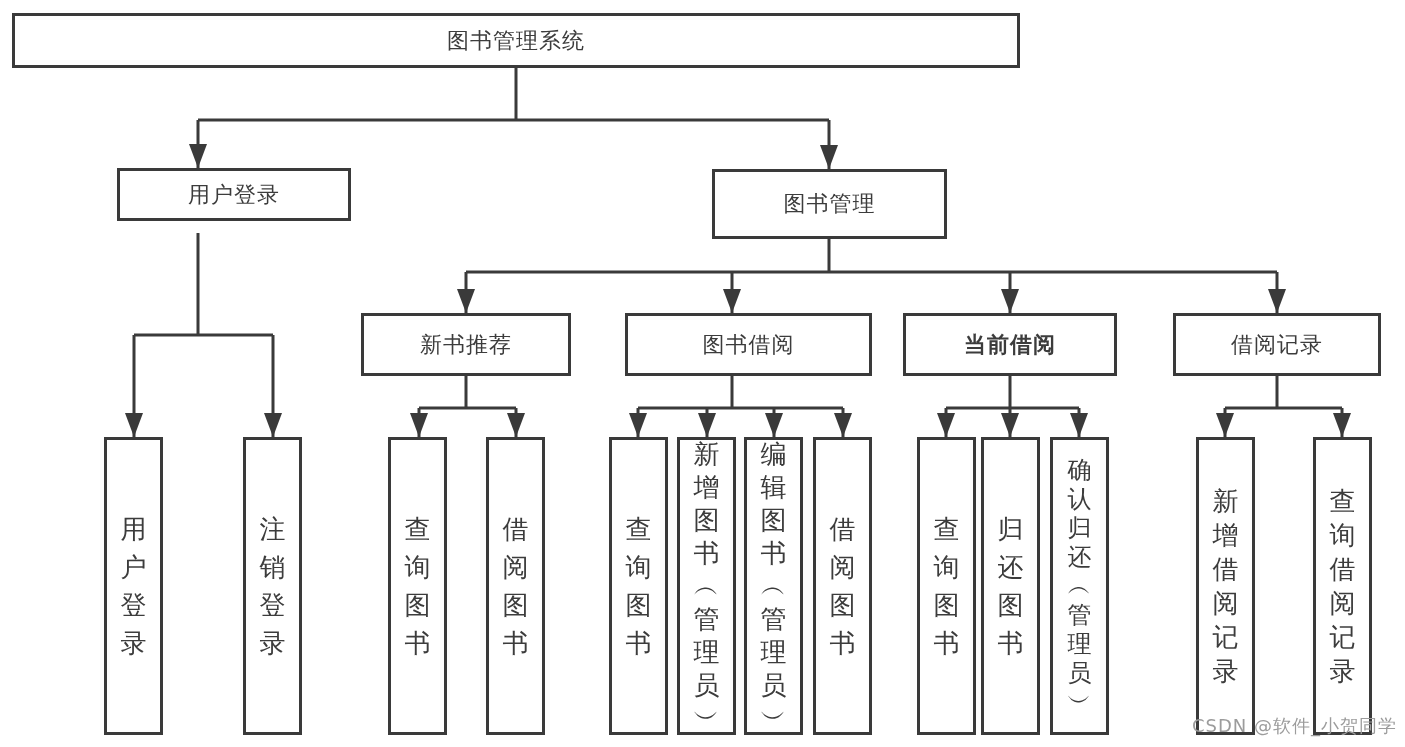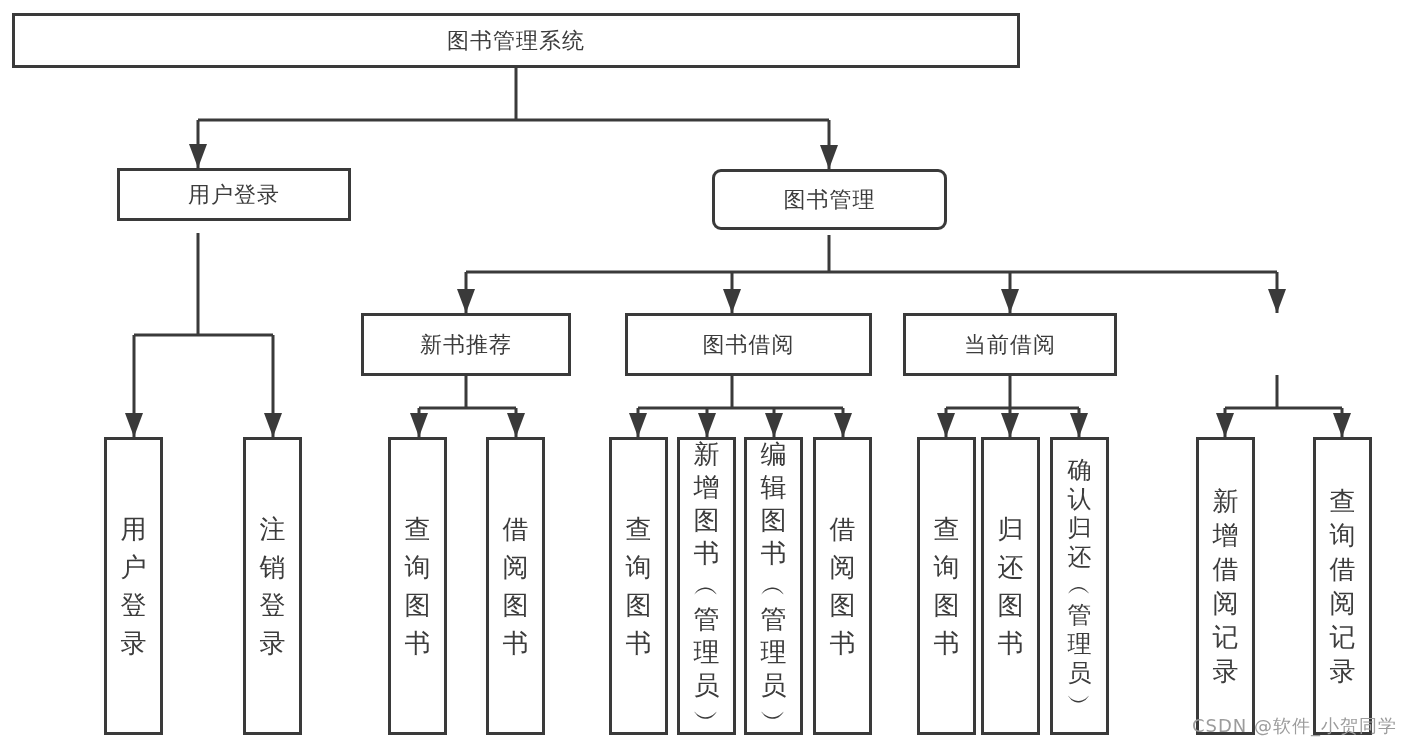--- a/index.html
+++ b/index.html
@@ -80,25 +80,26 @@
     <polygon points="1070,413 1088,413 1079,437"></polygon>
 
     <path d="M1277 375 V408 M1225 408 H1342 M1225 408 V437 M1342 408 V437"></path>
     <polygon points="1216,413 1234,413 1225,437"></polygon>
     <polygon points="1333,413 1351,413 1342,437"></polygon>
   </svg>
 
   <div class="hbox" style="left:12px;top:13px;width:1008px;height:55px;">图书管理系统</div>
 
   <div class="hbox" style="left:81px;top:168px;width:234px;height:53px;margin-left:36px;">用户登录</div>
-  <div class="hbox" style="left:712px;top:169px;width:235px;height:61px;border-radius:9px;">图书管理</div>
+  <div class="hbox" style="left:712px;top:169px;width:235px;height:70px;">图书管理</div>
 
   <div class="hbox" style="left:361px;top:313px;width:210px;height:63px;">新书推荐</div>
   <div class="hbox" style="left:625px;top:313px;width:247px;height:63px;">图书借阅</div>
-  <div class="hbox" style="left:903px;top:313px;width:214px;height:63px;">当前借阅</div>
+  <div class="hbox" style="left:903px;top:313px;width:214px;height:63px;font-weight:bold;">当前借阅</div>
+  <div class="hbox" style="left:1173px;top:313px;width:208px;height:63px;">借阅记录</div>
 
   <div class="vbox" style="left:104px;">用
 户
 登
 录</div>
   <div class="vbox" style="left:243px;">注
 销
 登
 录</div>
 

